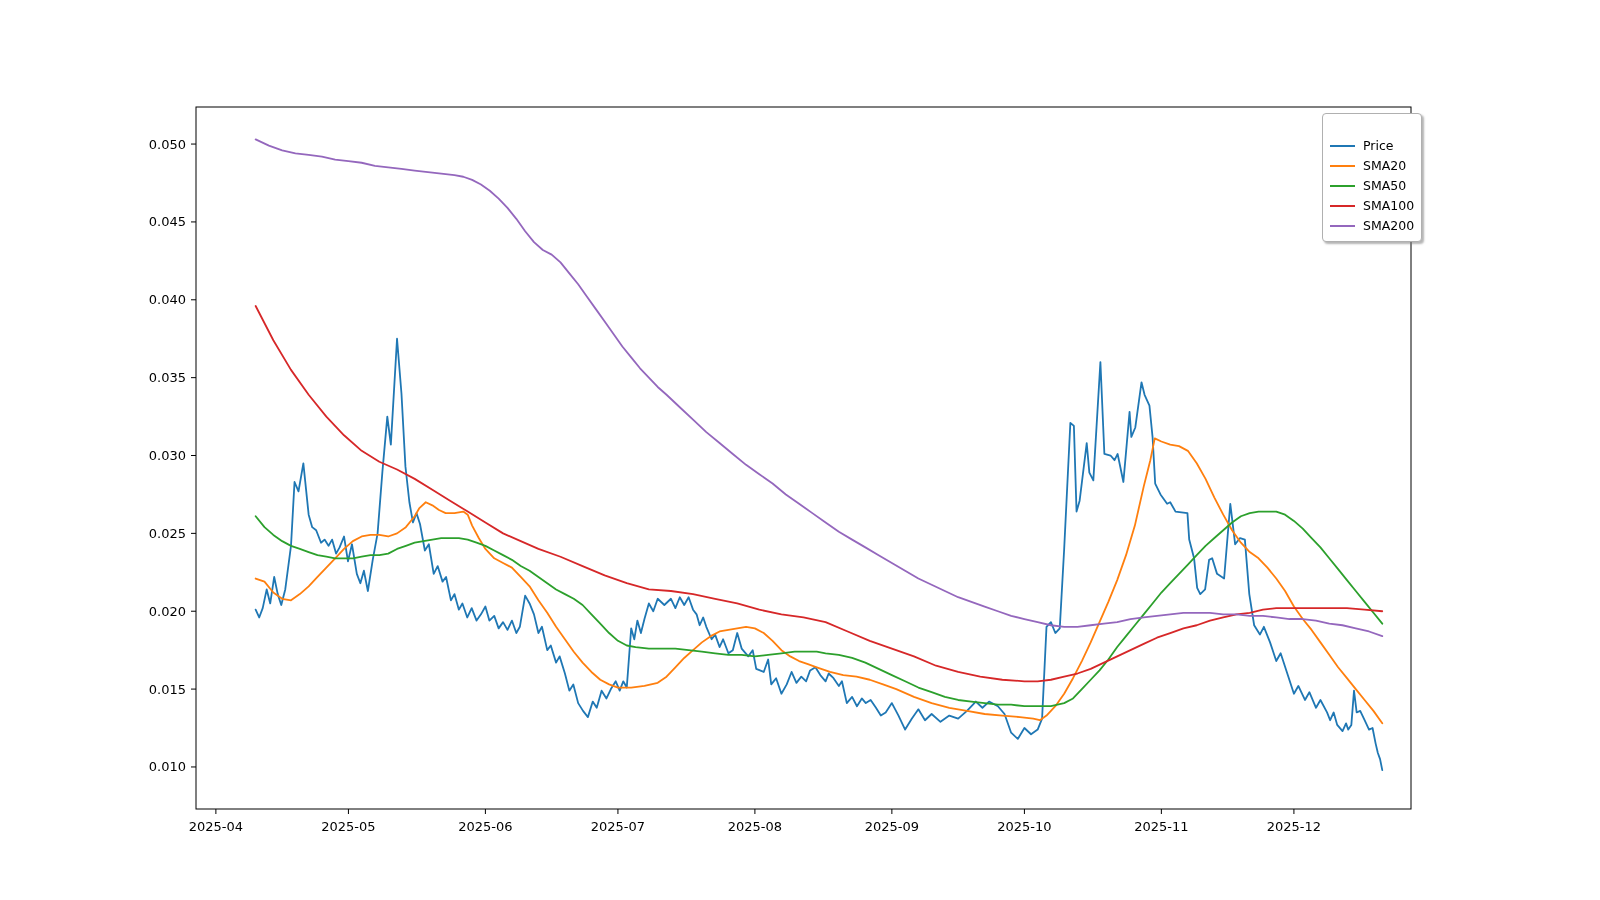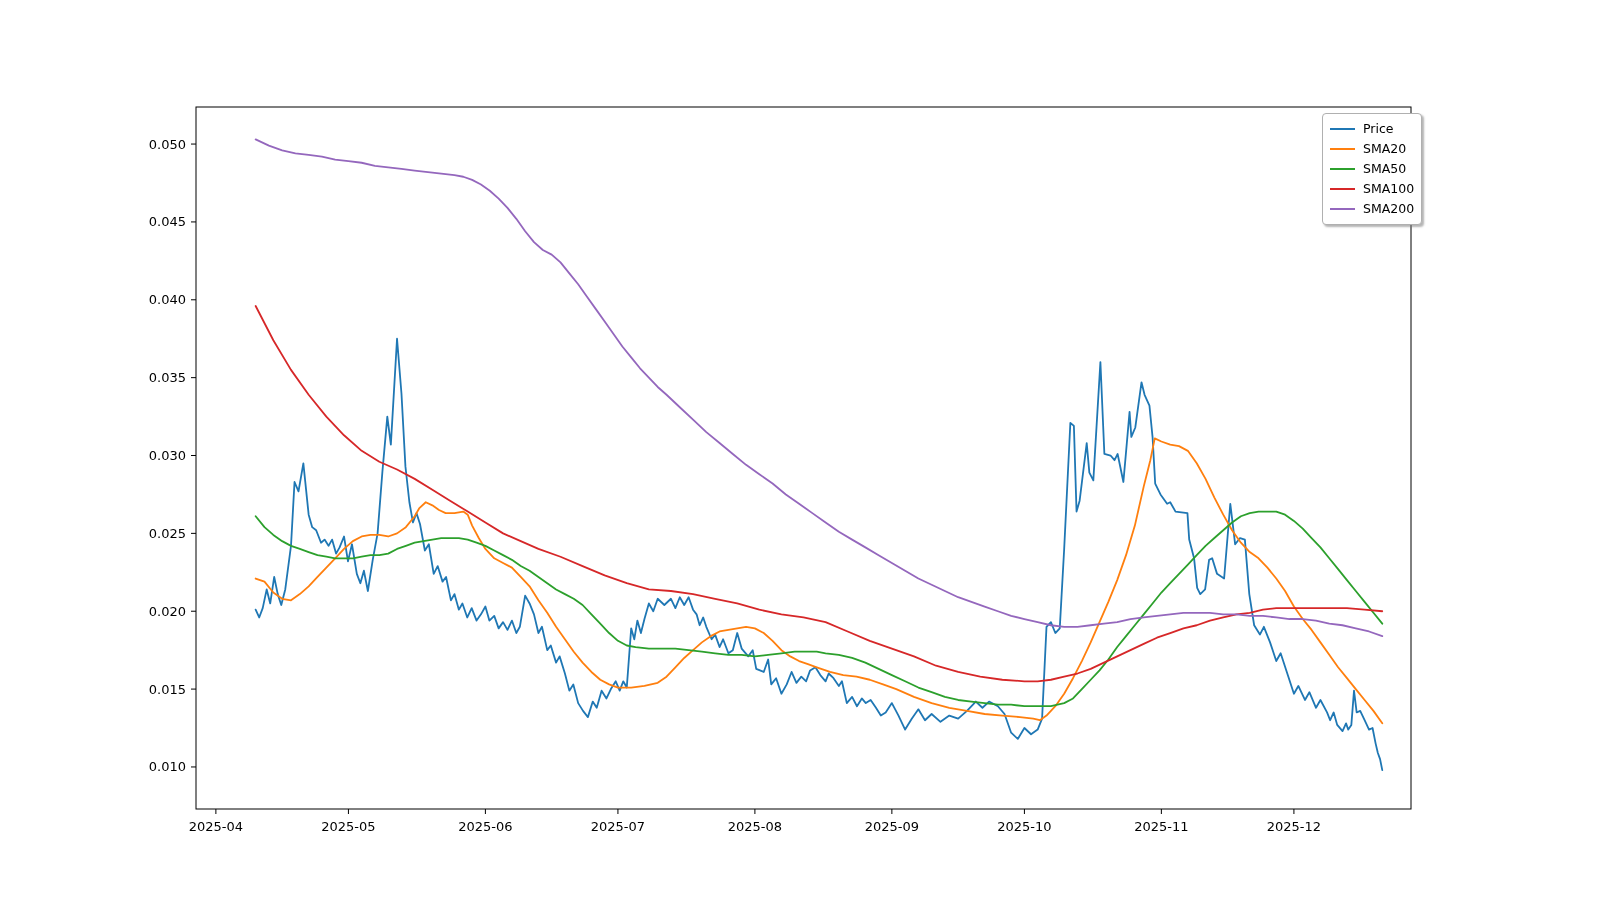--- a/index.html
+++ b/index.html
@@ -17,21 +17,21 @@
     font-family:"DejaVu Sans","Liberation Sans",sans-serif;
   }
   #legend{
     position:absolute;
     left:1322px;
     top:113px;
     background:#ffffff;
     border:1px solid #b0b0b0;
     border-radius:4px;
     box-shadow:2px 2px 2px rgba(120,120,120,0.55);
-    padding:5px 7px 5px 7px;
+    padding:22px 7px 5px 7px;
     z-index:5;
   }
   .legend-entry{
     display:flex;
     align-items:center;
     height:20px;
     white-space:nowrap;
   }
   .legend-line{
     display:inline-block;

